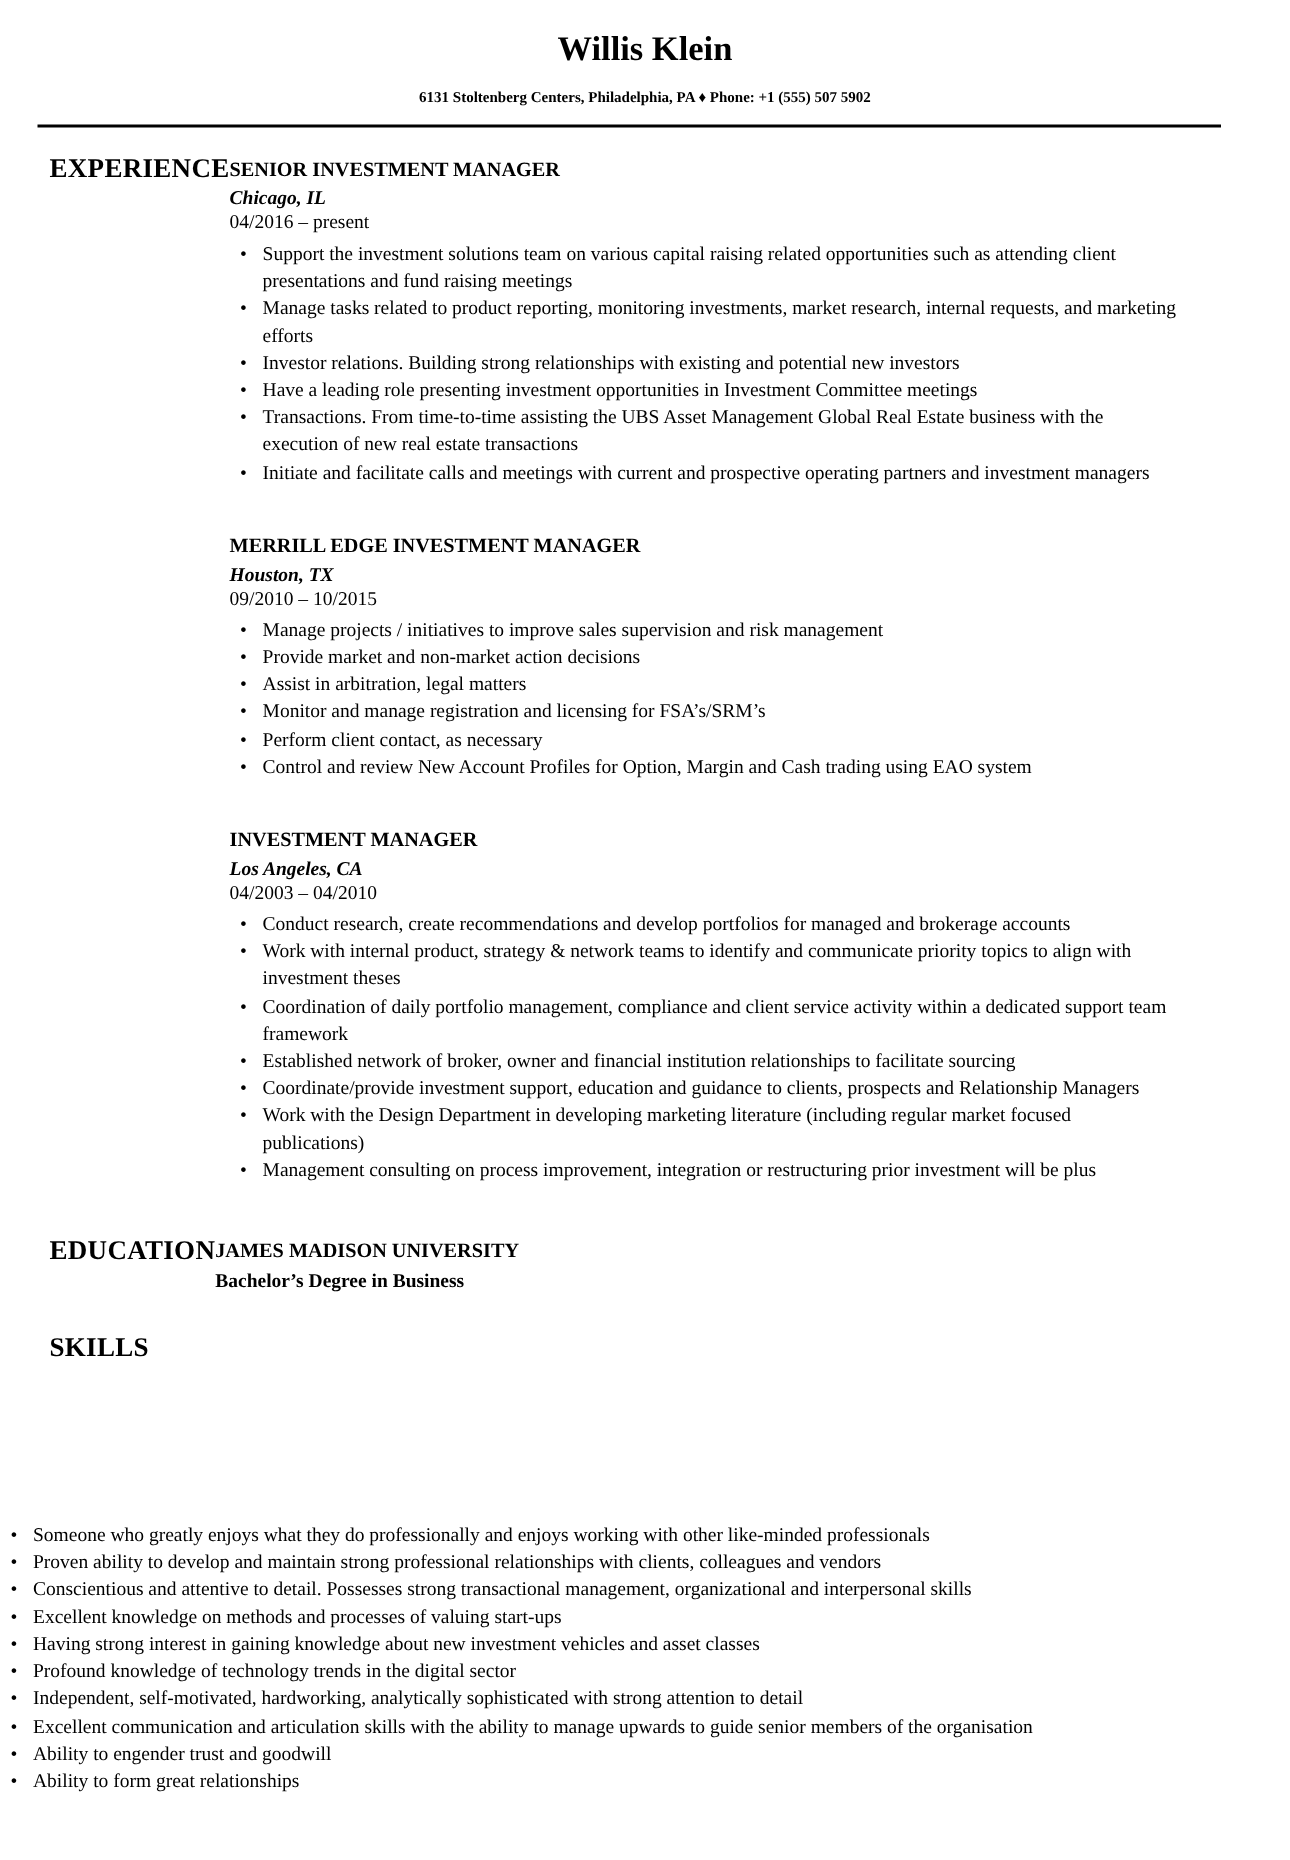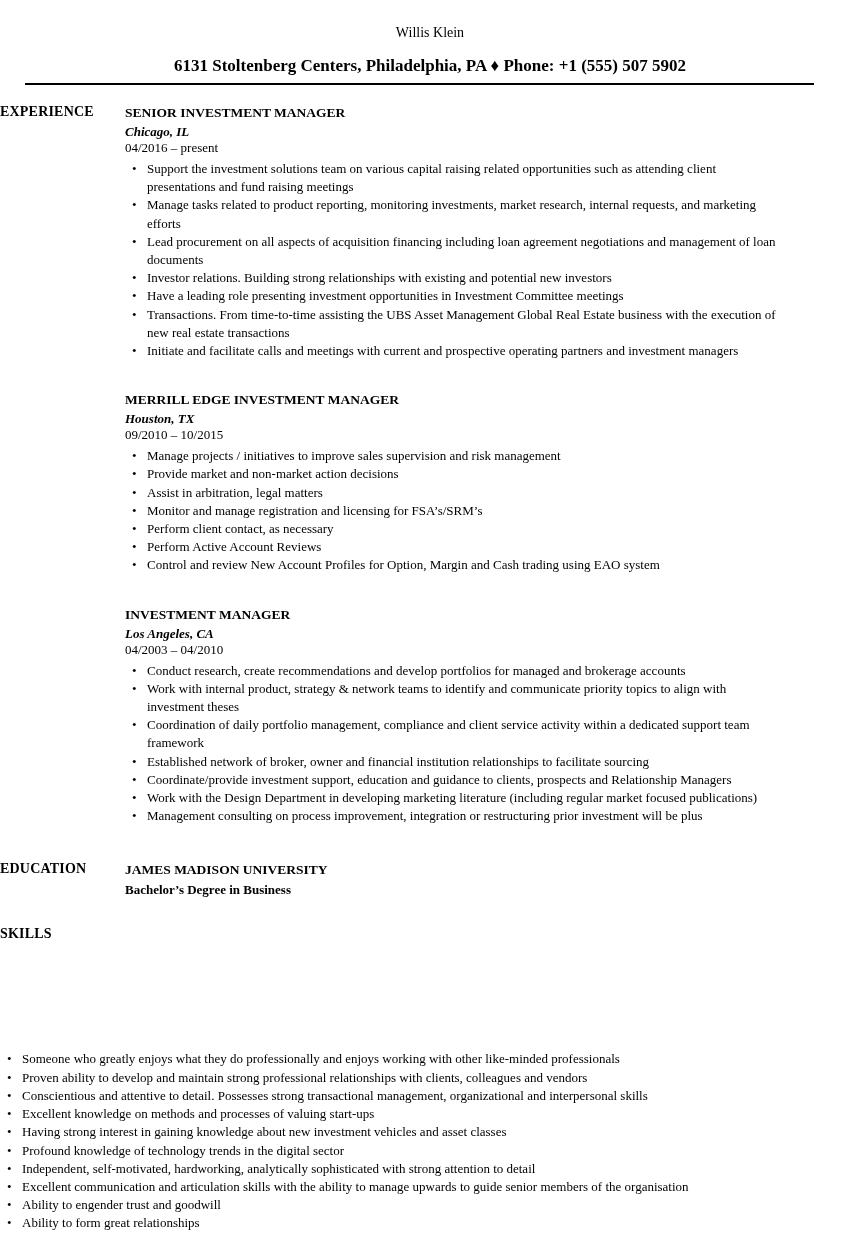--- a/index.html
+++ b/index.html
@@ -12,45 +12,46 @@
   .page {
     width: 860px;
     height: 1240px;
     background: #ffffff;
     box-sizing: border-box;
     padding-top: 22px;
     overflow: hidden;
   }
   header { text-align: center; }
   .person-name {
-    font-size: 14px;
-    font-weight: normal;
+    font-size: 23px;
+    font-weight: bold;
     margin: 0;
     line-height: 22px;
   }
   .contact-line {
-    font-size: 17px;
+    font-size: 10px;
     font-weight: bold;
     margin-top: 13px;
     line-height: 17px;
   }
   .header-rule {
     border: none;
     border-top: 2px solid #000000;
     margin: 9px 46px 0 25px;
   }
   main { margin-top: 18px; }
   .section-row {
     display: flex;
     align-items: flex-start;
   }
   .section-label {
     flex: 0 0 125px;
     box-sizing: border-box;
-    font-size: 14px;
+    padding-left: 33px;
+    font-size: 18px;
     font-weight: bold;
     line-height: 18px;
     letter-spacing: 0.2px;
   }
   .section-content {
     flex: 1 1 auto;
     box-sizing: border-box;
     padding-right: 75px;
     font-size: 13px;
     line-height: 18.2px;
@@ -110,38 +111,36 @@
     <section class="section-row">
       <div class="section-label">EXPERIENCE</div>
       <div class="section-content" id="experience-content">
           <div class="job">
             <div class="job-title">SENIOR INVESTMENT MANAGER</div>
             <div class="job-location">Chicago, IL</div>
             <div class="job-dates">04/2016 – present</div>
             <ul class="bullets">
               <li>Support the investment solutions team on various capital raising related opportunities such as attending client presentations and fund raising meetings</li>
               <li>Manage tasks related to product reporting, monitoring investments, market research, internal requests, and marketing efforts</li>
-              <li>Lead procurement on all aspects of acquisition financing including loan agreement negotiations and management of loan documents</li>
               <li>Investor relations. Building strong relationships with existing and potential new investors</li>
               <li>Have a leading role presenting investment opportunities in Investment Committee meetings</li>
               <li>Transactions. From time-to-time assisting the UBS Asset Management Global Real Estate business with the execution of new real estate transactions</li>
               <li>Initiate and facilitate calls and meetings with current and prospective operating partners and investment managers</li>
             </ul>
           </div>
           <div class="job">
             <div class="job-title">MERRILL EDGE INVESTMENT MANAGER</div>
             <div class="job-location">Houston, TX</div>
             <div class="job-dates">09/2010 – 10/2015</div>
             <ul class="bullets">
               <li>Manage projects / initiatives to improve sales supervision and risk management</li>
               <li>Provide market and non-market action decisions</li>
               <li>Assist in arbitration, legal matters</li>
               <li>Monitor and manage registration and licensing for FSA’s/SRM’s</li>
               <li>Perform client contact, as necessary</li>
-              <li>Perform Active Account Reviews</li>
               <li>Control and review New Account Profiles for Option, Margin and Cash trading using EAO system</li>
             </ul>
           </div>
           <div class="job">
             <div class="job-title">INVESTMENT MANAGER</div>
             <div class="job-location">Los Angeles, CA</div>
             <div class="job-dates">04/2003 – 04/2010</div>
             <ul class="bullets">
               <li>Conduct research, create recommendations and develop portfolios for managed and brokerage accounts</li>
               <li>Work with internal product, strategy &amp; network teams to identify and communicate priority topics to align with investment theses</li>

